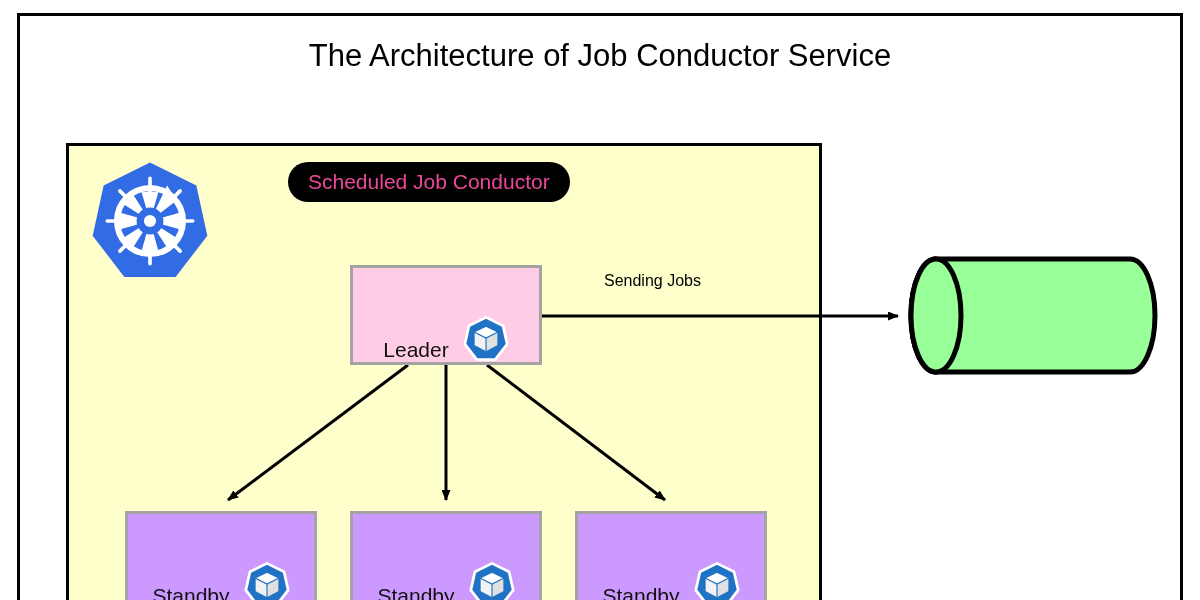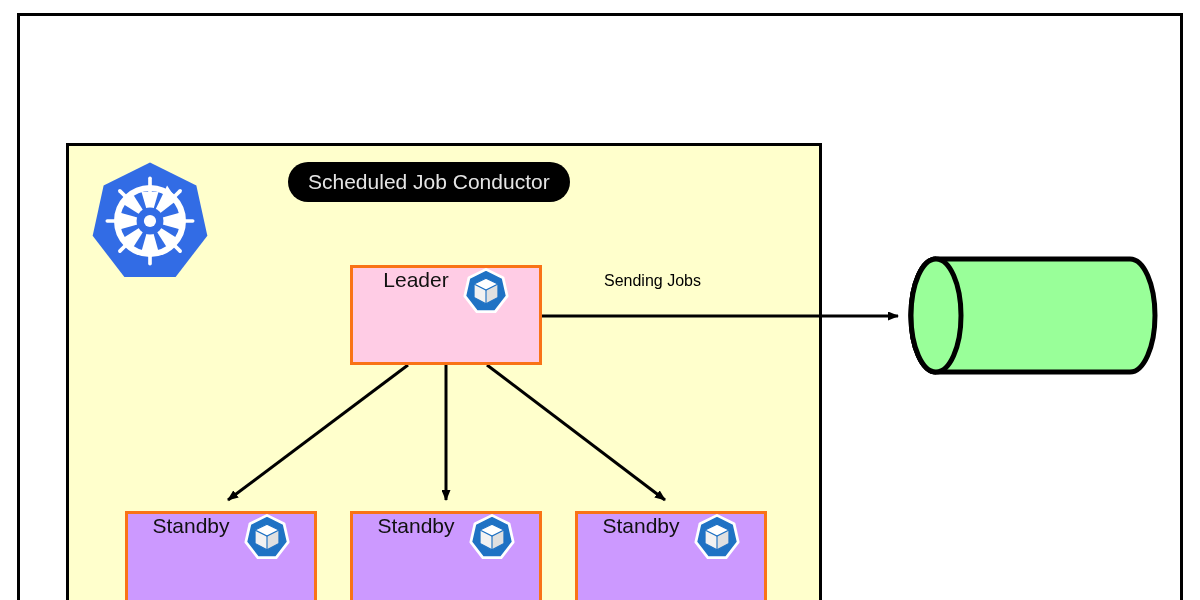--- a/index.html
+++ b/index.html
@@ -74,34 +74,34 @@
 
   
   .pill-label {
     position: absolute;
     left: 288px;
     top: 162px;
     height: 40px;
     padding: 0 20px;
     background: #000000;
     border-radius: 20px;
-    color: #e5e5e5;
+    color: #ec4899;
     font-size: 21px;
     line-height: 40px;
     white-space: nowrap;
     font-family: "Liberation Sans", sans-serif;
   }
 
   
   .node-box {
     position: absolute;
-    border: 3px solid #f97316;
+    border: 3px solid #a3a3a3;
     box-sizing: border-box;
     display: flex;
-    align-items: flex-start;
+    align-items: flex-end;
     justify-content: center;
     gap: 14px;
   }
   .node-box .node-label {
     font-size: 21px;
     color: #111111;
     white-space: nowrap;
     font-family: "Liberation Sans", sans-serif;
   }
   .pod-icon {
@@ -174,20 +174,21 @@
     pointer-events: none;
   }
 </style>
 </head>
 <body>
 
 <div id="page">
 
   <div class="page-frame"></div>
 
+  <div class="diagram-title">The Architecture of Job Conductor Service</div>
 
   <div class="cluster-region"></div>
 
   <div class="k8s-logo">
     <svg viewBox="0 0 100 100" xmlns="http://www.w3.org/2000/svg">
       <polygon points="50,2 88,21 97,62 71,96 29,96 3,62 12,21" fill="#326ce5"></polygon>
       <g fill="#ffffff" stroke="#ffffff" stroke-width="3" stroke-linecap="round" stroke-linejoin="round">
         <circle cx="50" cy="50" r="4.5" stroke="none"></circle>
         <circle cx="50" cy="50" r="27" fill="none" stroke-width="5"></circle>
         <line x1="50" y1="15" x2="50" y2="32"></line>

